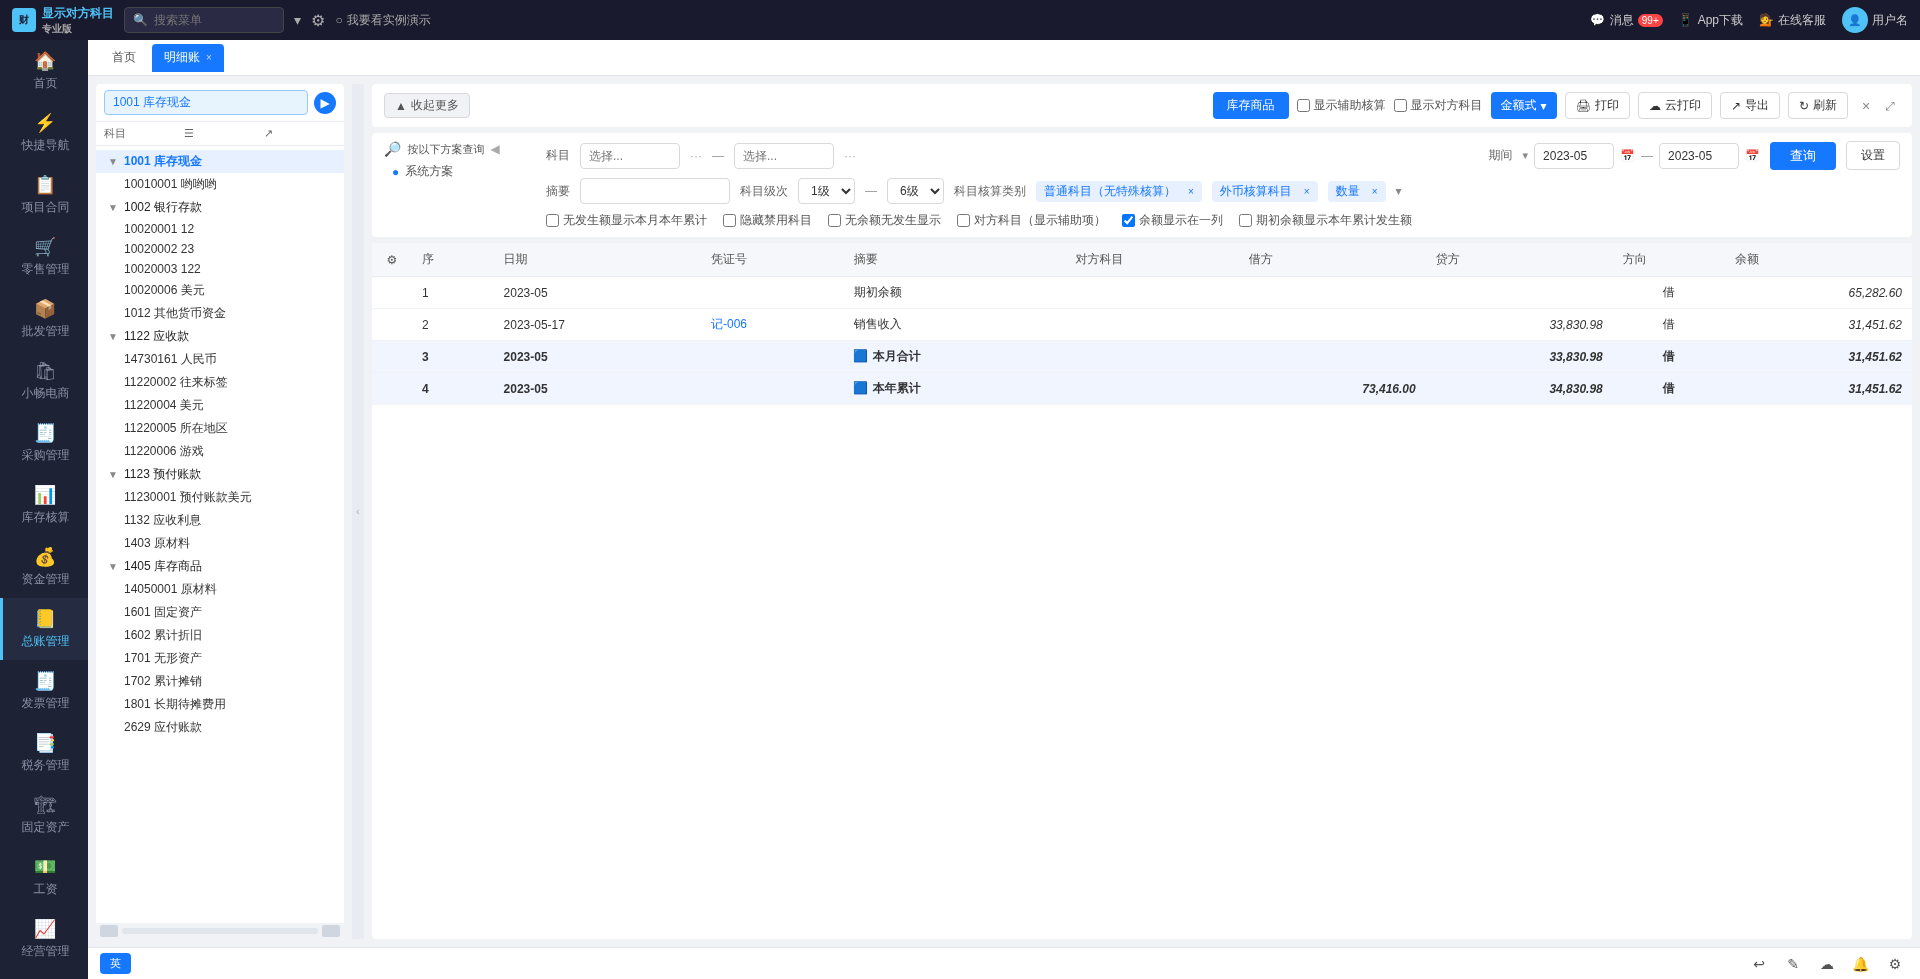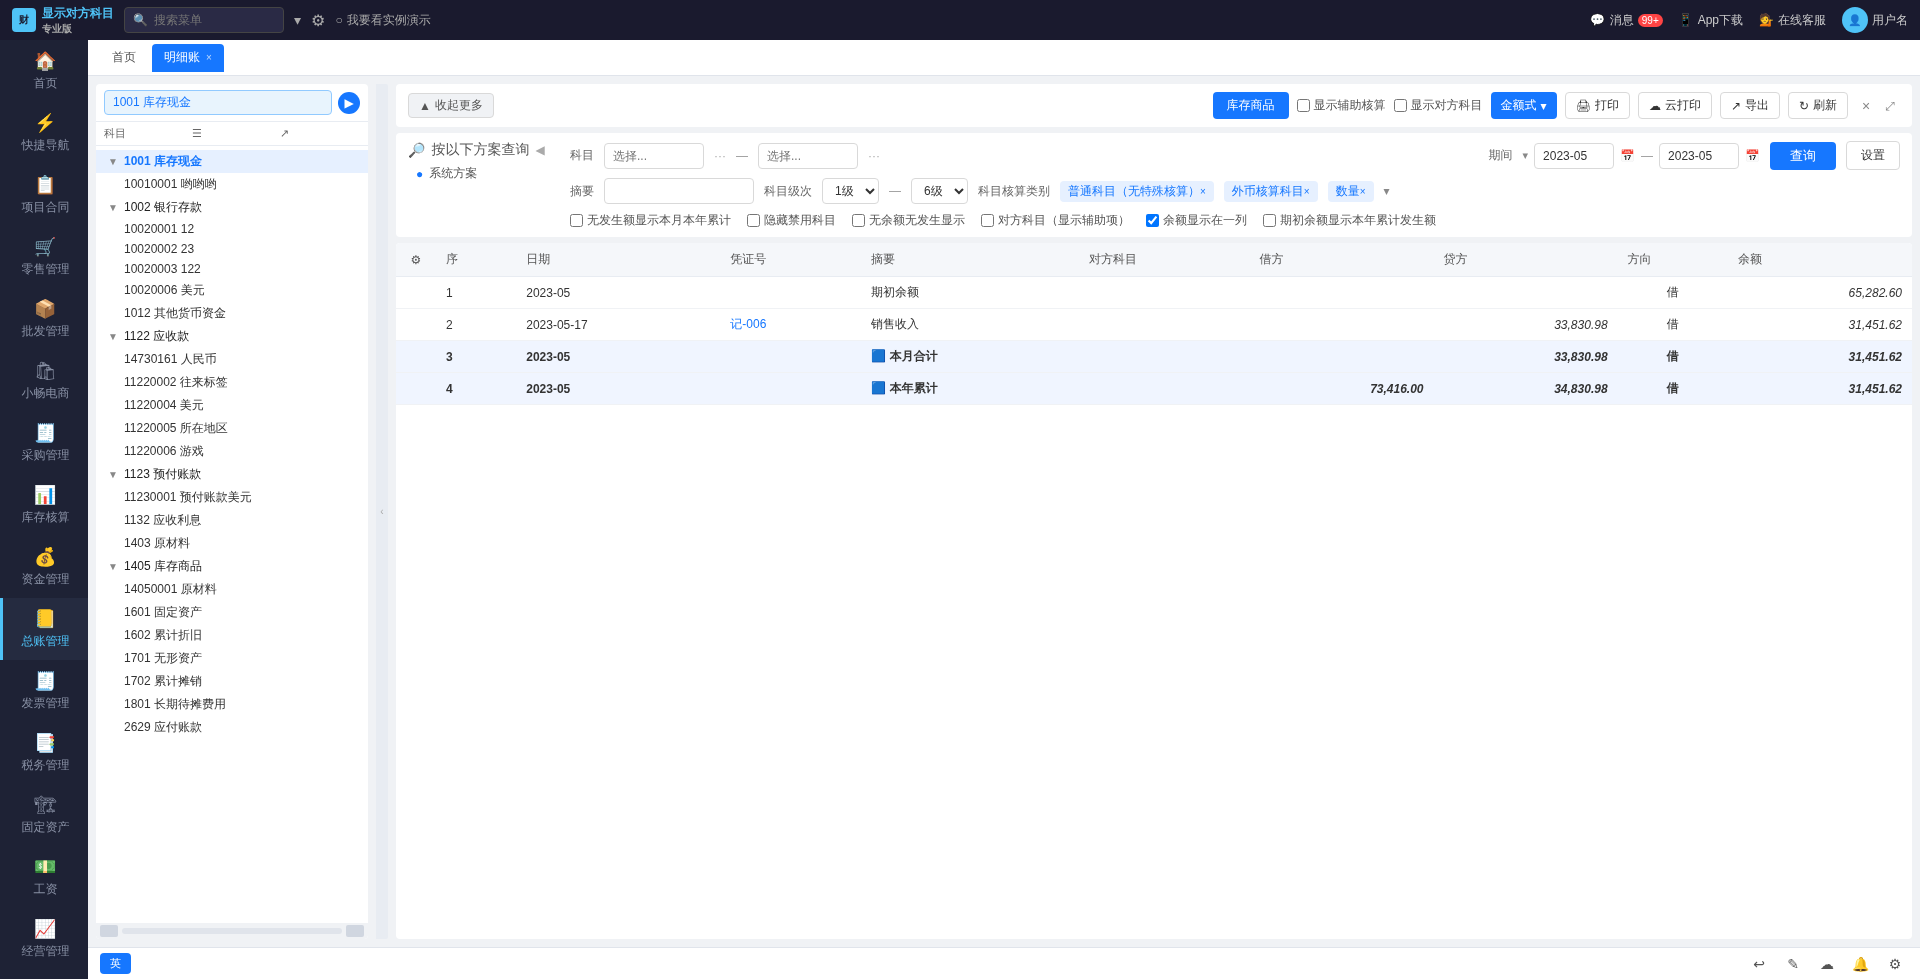--- a/index.html
+++ b/index.html
@@ -183,21 +183,21 @@
     .main-content {
       flex: 1;
       display: flex;
       overflow: hidden;
       padding: 8px;
       gap: 8px;
     }
 
     
     .left-panel {
-      width: 272px;
+      width: 248px;
       background: #fff;
       border-radius: 4px;
       display: flex;
       flex-direction: column;
       flex-shrink: 0;
       overflow: hidden;
     }
     .left-panel-header {
       display: flex;
       align-items: center;
@@ -362,21 +362,21 @@
       background: #fff;
     }
     .filter-tag {
       background: #e6f0ff;
       color: #1677ff;
       border-radius: 4px;
       padding: 2px 8px;
       font-size: 11px;
       display: flex;
       align-items: center;
-      gap: 0;
+      gap: 12px;
     }
     .filter-tag .close { cursor: pointer; font-size: 10px; }
     .dash { color: #999; }
     .period-input {
       display: flex;
       align-items: center;
       gap: 6px;
     }
     .period-field {
       border: 1px solid #d9d9d9;
@@ -847,21 +847,21 @@
           </div>
         </div>
 
         <div class="filter-form">
 
           <div style="display:flex; gap:12px; align-items:flex-start;">
 
             <div style="display:flex; flex-direction:column; gap:6px; min-width:150px;">
               <div style="display:flex; align-items:center; gap:6px;">
                 <span style="color:#1677ff;font-size:14px;">🔎</span>
-                <span style="color:#555;font-size:14px;">按以下方案查询</span>
+                <span style="color:#555;font-size:11px;">按以下方案查询</span>
                 <span style="color:#aaa;cursor:pointer;font-size:12px;">◀</span>
               </div>
               <div style="display:flex; align-items:center; gap:6px; padding-left:8px;">
                 <span style="color:#1677ff;font-size:12px;">●</span>
                 <span style="color:#555;font-size:12px; cursor:pointer;">系统方案</span>
               </div>
             </div>
 
             <div style="flex:1; display:flex; flex-direction:column; gap:8px;">
 

